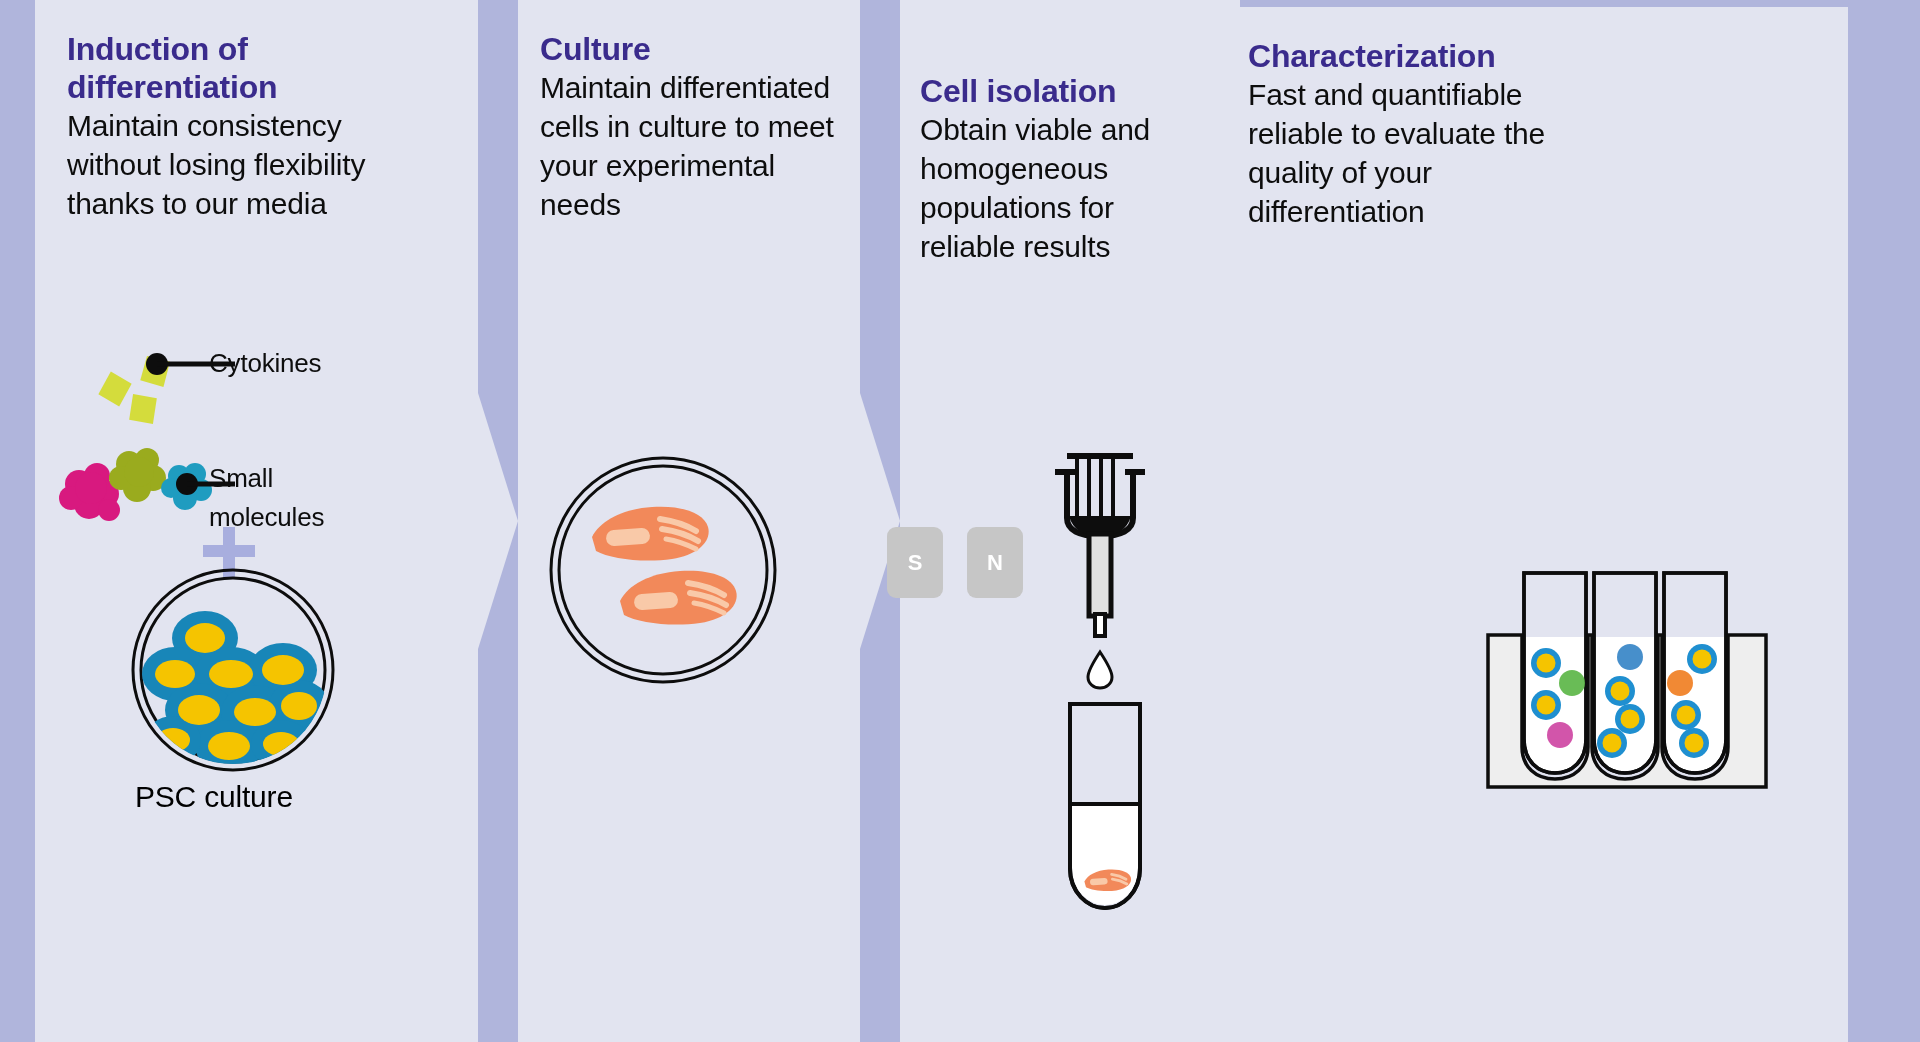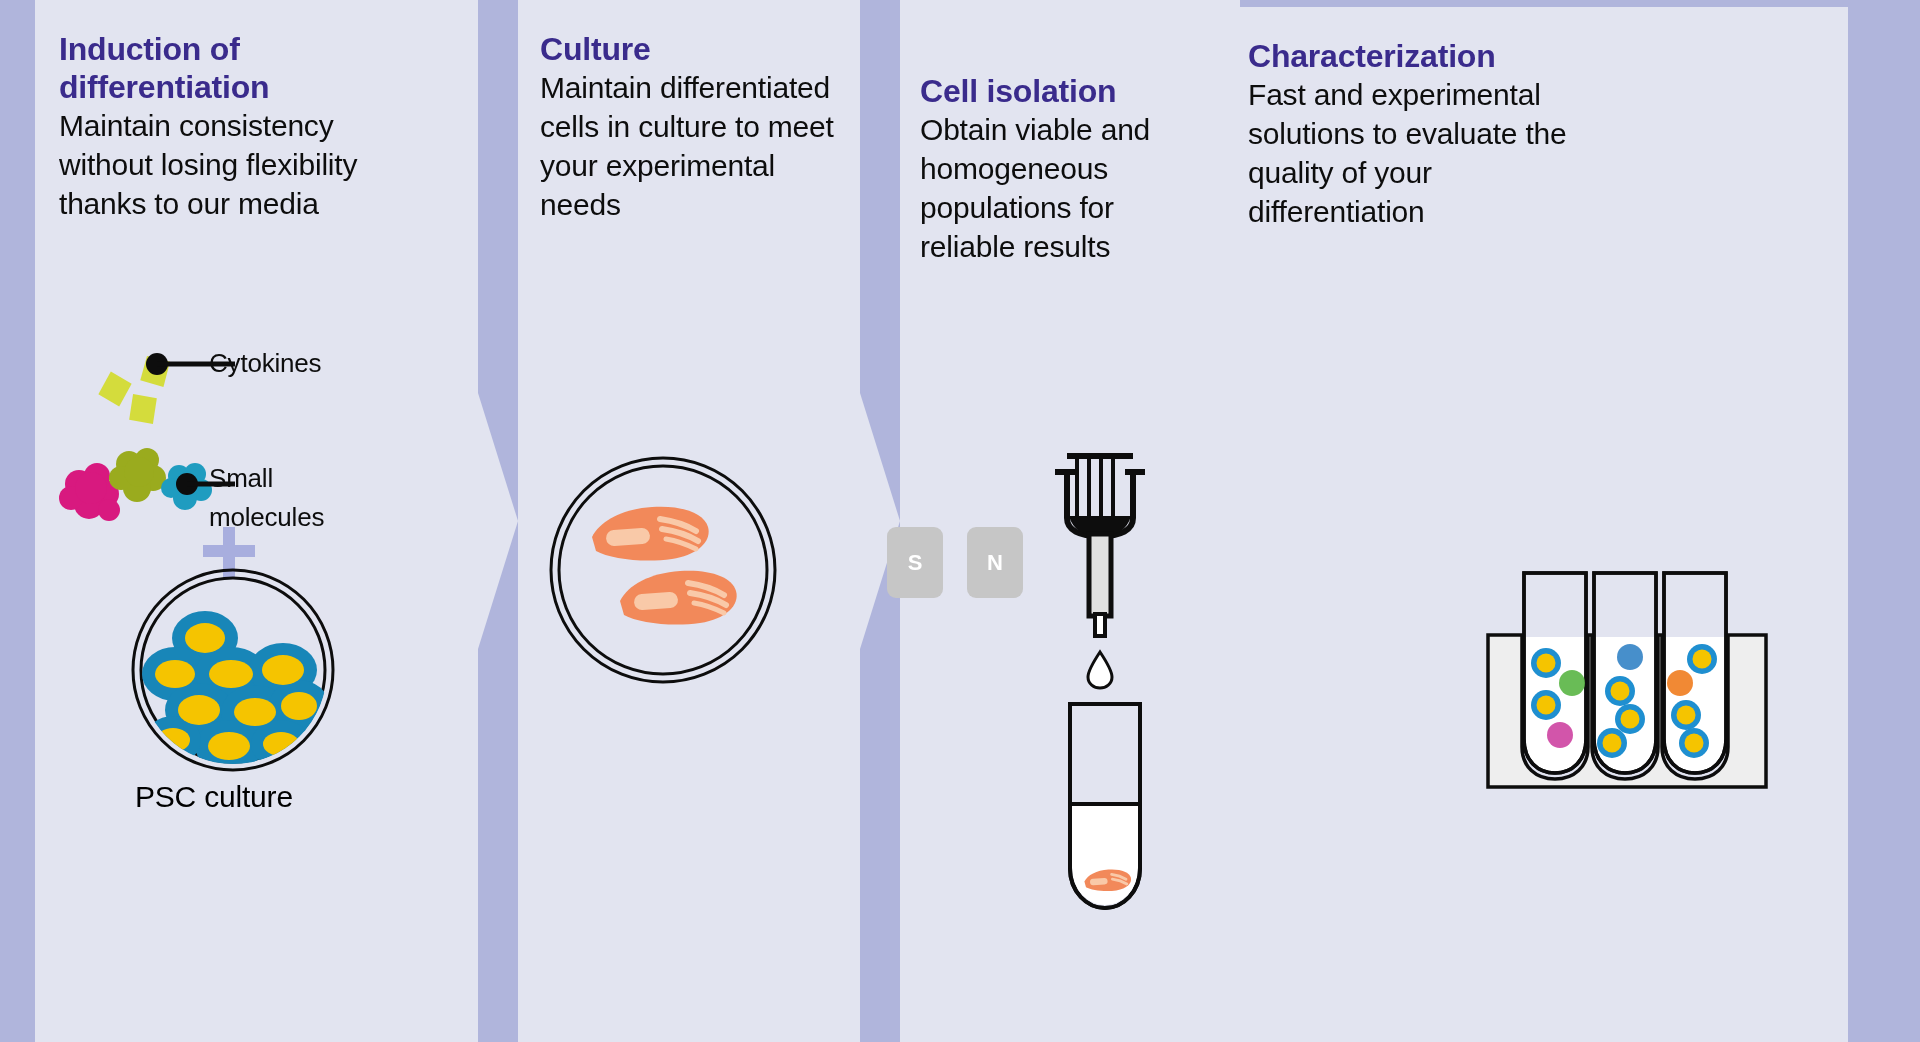--- a/index.html
+++ b/index.html
@@ -76,21 +76,21 @@
 </head>
 <body>
 
 <div id="stage">
 
   <div class="edge-left"></div>
   <div class="edge-right"></div>
 
   <div class="panel p1">
 
-    <div class="head h1" style="left:24px;top:30px;">
+    <div class="head h1" style="left:32px;top:30px;">
       <div class="title">Induction of differentiation</div>
       <div class="body">Maintain consistency without losing flexibility thanks to our media</div>
     </div>
 
     <svg class="art" style="left:10px;top:330px;" width="380" height="230" viewBox="0 0 380 230">
 
       <g>
         <polygon points="104,25 126,34 116,58 94,48" fill="#d4dc3c" transform="rotate(-8 110 40)"></polygon>
         <polygon points="64,42 86,52 76,76 54,66" fill="#d4dc3c" transform="rotate(6 70 59)"></polygon>
         <polygon points="92,62 114,72 104,96 82,86" fill="#d4dc3c" transform="rotate(-14 98 79)"></polygon>
@@ -265,21 +265,21 @@
     </svg>
   </div>
 
   <div class="sep s3">
     <div class="notch filler"></div>
   </div>
 
   <div class="panel p4">
     <div class="head h4" style="left:20px;top:30px;width:330px;">
       <div class="title">Characterization</div>
-      <div class="body">Fast and experimental solutions to evaluate the quality of your differentiation</div>
+      <div class="body">Fast and quantifiable reliable to evaluate the quality of your differentiation</div>
     </div>
 
     <svg class="art" style="left:252px;top:540px;" width="300" height="250" viewBox="0 0 300 250">
       <defs>
         <clipPath id="t1">
             <path d="M46,92 L46,192 C46,212 60,222 76,222 C92,222 106,212 106,192 L106,92 Z"></path>
           </clipPath>
         <clipPath id="t2">
             <path d="M116,92 L116,192 C116,212 130,222 146,222 C162,222 176,212 176,192 L176,92 Z"></path>
           </clipPath>

